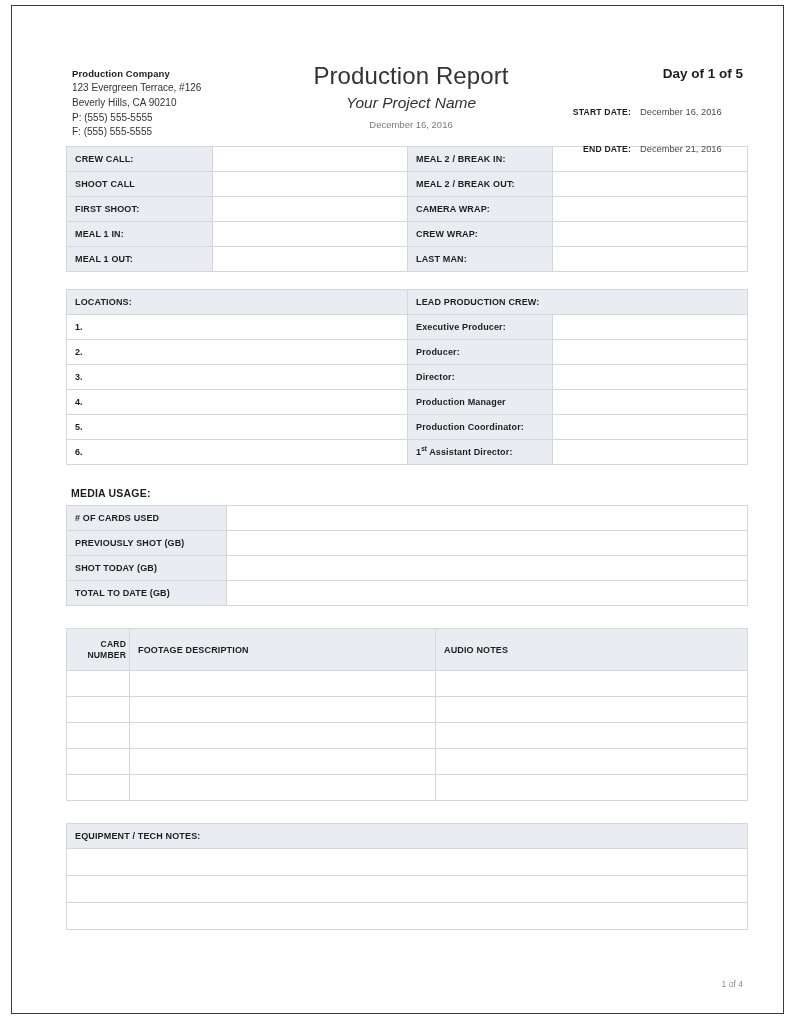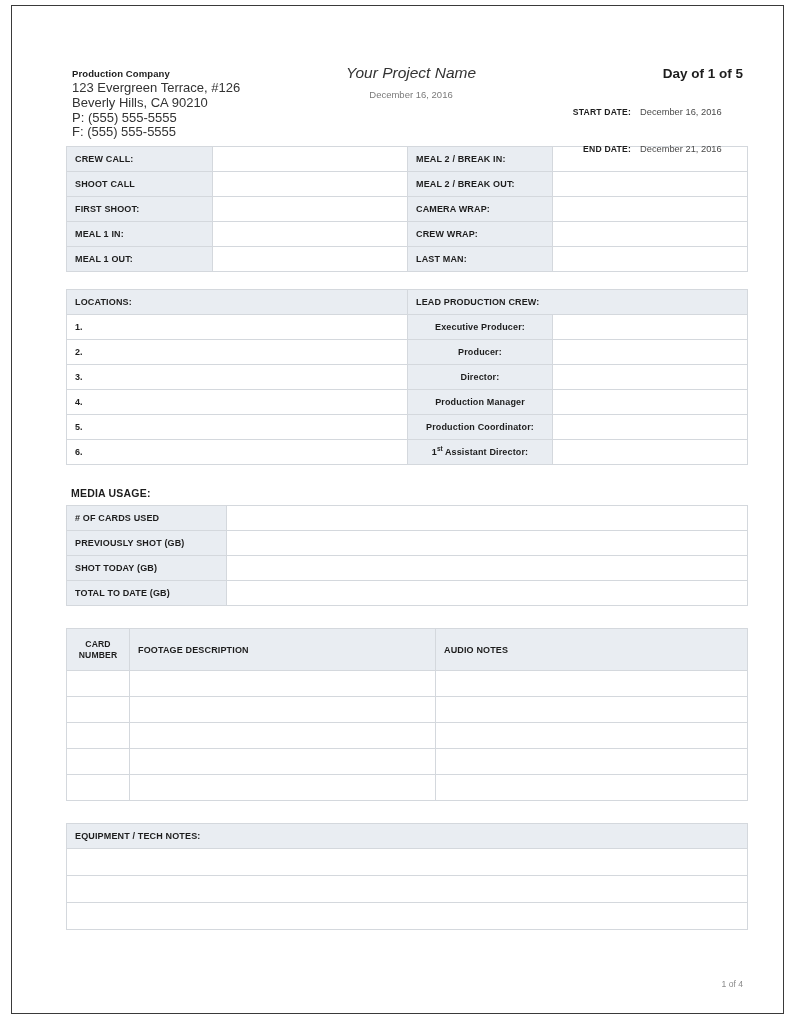--- a/index.html
+++ b/index.html
@@ -44,21 +44,21 @@
     color: #2b2b2b;
   }
   .company .name {
     font-size: 9.5px;
     font-weight: bold;
     letter-spacing: .1px;
     line-height: 15px;
     color: #1d1d1d;
   }
   .company .line {
-    font-size: 13px;
+    font-size: 10px;
     line-height: 14.8px;
     color: #333333;
   }
 
   .title-block {
     position: absolute;
     left: 200px;
     top: 55px;
     width: 290px;
     text-align: center;
@@ -163,32 +163,32 @@
   .times col.c1 { width: 146px; }
   .times col.c2 { width: 195px; }
   .times col.c3 { width: 145px; }
   .times col.c4 { width: 195px; }
 
   
   .locs col.c1 { width: 341px; }
   .locs col.c2 { width: 145px; }
   .locs col.c3 { width: 195px; }
   .locs td.numcell { font-weight: bold; }
-  .locs .crewlbl { font-weight: bold; text-align: center; }
+  .locs .crewlbl { font-weight: bold; }
 
   
   .media col.c1 { width: 160px; }
   .media col.c2 { width: 521px; }
 
   
   .foot col.c1 { width: 63px; }
   .foot col.c2 { width: 306px; }
   .foot col.c3 { width: 312px; }
   .foot th.cardnum {
-    text-align: center;
+    text-align: right;
     line-height: 11px;
     padding: 0 3px;
     height: 42px;
     font-size: 8.6px;
   }
   .foot th.wide { height: 34px; }
   .foot td.body { height: 26px; }
 
   
   .equip col.c1 { width: 681px; }
@@ -219,20 +219,21 @@
 
       <div class="company">
         <div class="name">Production Company</div>
         <div class="line">123 Evergreen Terrace, #126</div>
         <div class="line">Beverly Hills, CA 90210</div>
         <div class="line">P: (555) 555-5555</div>
         <div class="line">F: (555) 555-5555</div>
       </div>
 
       <div class="title-block">
+        <div class="doc-title">Production Report</div>
         <div class="project-name">Your Project Name</div>
         <div class="doc-date">December 16, 2016</div>
       </div>
 
       <div class="daymeta">
         <div class="day-of">Day of 1 of 5</div>
         <div class="meta-row">
           <span class="meta-label">START DATE:</span>
           <span class="meta-value">December 16, 2016</span>
         </div>

